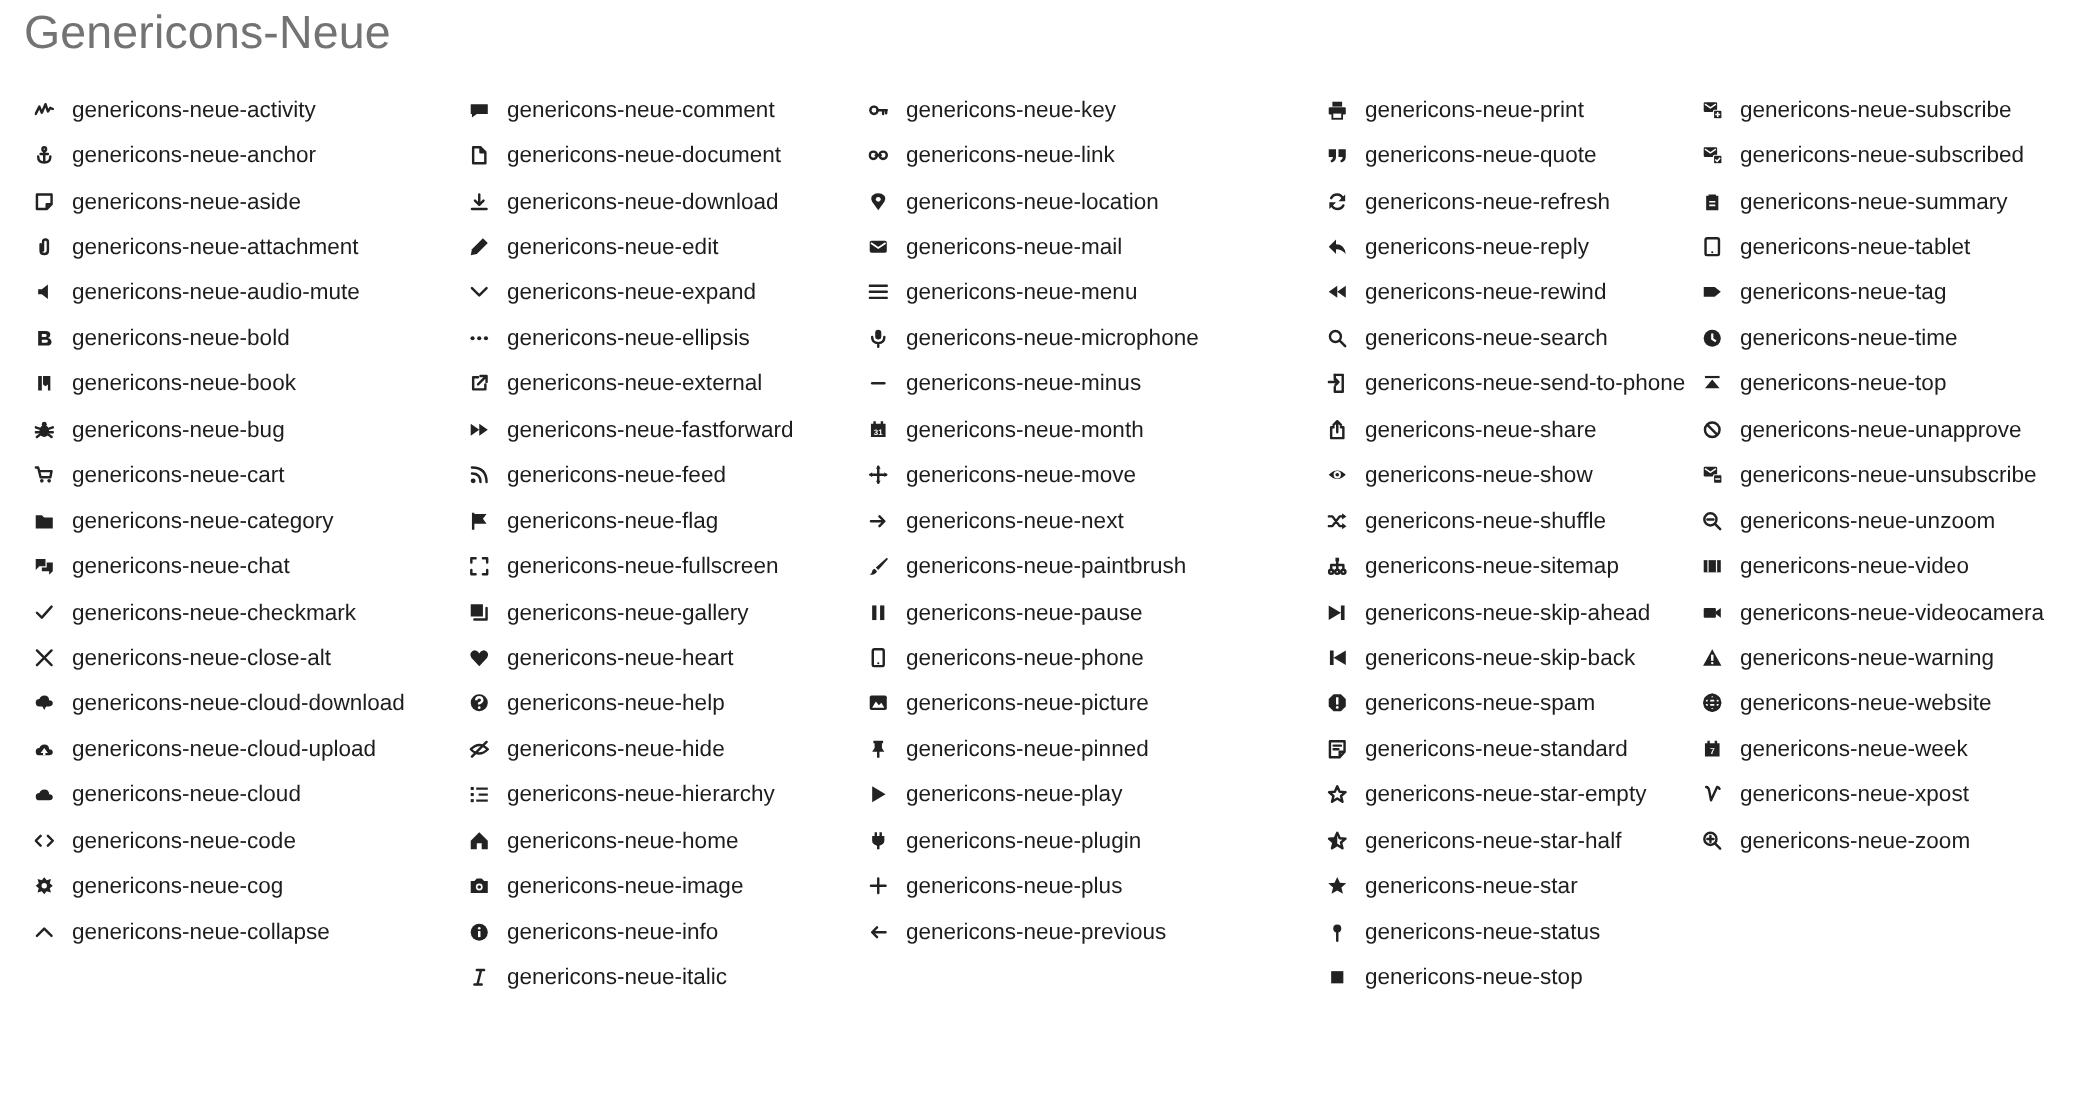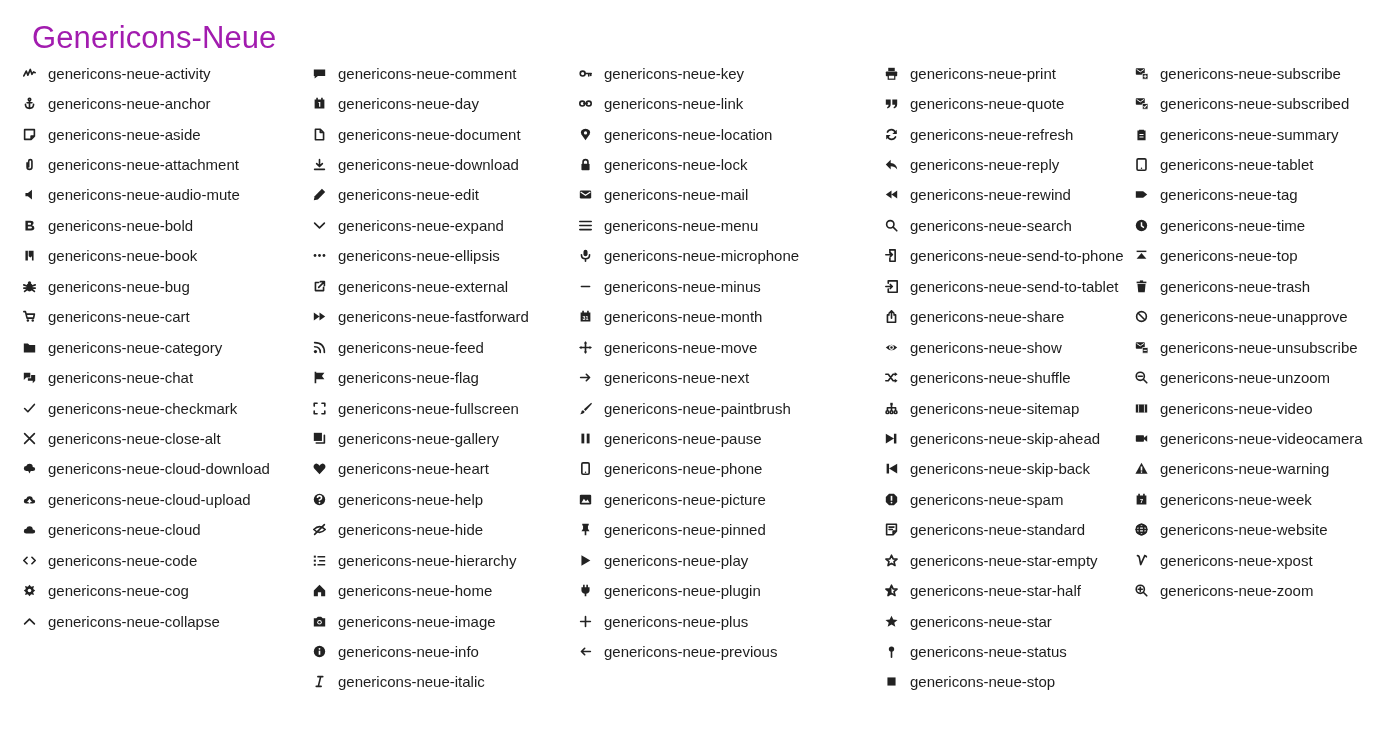--- a/index.html
+++ b/index.html
@@ -3,22 +3,22 @@
 <meta charset="utf-8">
 <style>
   html, body { margin: 0; padding: 0; background: #ffffff; }
   body {
     width: 1400px; height: 739px; overflow: hidden;
     font-family: "Liberation Sans", sans-serif;
     color: #1d1d1d;
   }
   .page-title {
     position: absolute; left: 16px; top: 4px;
-    font-size: 31px; font-weight: normal; margin: 16px;
-    color: #a21caf; letter-spacing: 0.1px;
+    font-size: 31px; font-weight: normal; margin: 0;
+    color: #737373; letter-spacing: 0.1px;
   }
   .grid {
     position: absolute; left: 0; top: 58px;
     width: 1400px;
   }
   .col {
     position: absolute; top: 0;
   }
   .item {
     display: flex; align-items: center;
@@ -223,31 +223,20 @@
         <span class="ico">
           <svg viewBox="0 0 16 16" xmlns="http://www.w3.org/2000/svg">
             <path fill="currentColor" d="M1 3 H15 V11 H6 L2 14 V11 H1 Z"></path>
           </svg>
         </span>
         <span class="label">genericons-neue-comment</span>
       </div>
       <div class="item">
         <span class="ico">
           <svg viewBox="0 0 16 16" xmlns="http://www.w3.org/2000/svg">
-            <g>
-              <path fill="currentColor" d="M2 3 H14 V14 H2 Z M4 1 H6 V3 H4 Z M10 1 H12 V3 H10 Z"></path>
-              <path fill="#fff" d="M7 6 H9 V12 H7.5 V7.5 H6.5 Z"></path>
-            </g>
-          </svg>
-        </span>
-        <span class="label">genericons-neue-day</span>
-      </div>
-      <div class="item">
-        <span class="ico">
-          <svg viewBox="0 0 16 16" xmlns="http://www.w3.org/2000/svg">
             <path fill="none" stroke="currentColor" stroke-width="2" stroke-linecap="round" stroke-linejoin="round" d="M3 1.5 H9 L13 5.5 V14.5 H3 Z M9 1.5 V5.5 H13"></path>
           </svg>
         </span>
         <span class="label">genericons-neue-document</span>
       </div>
       <div class="item">
         <span class="ico">
           <svg viewBox="0 0 16 16" xmlns="http://www.w3.org/2000/svg">
             <path fill="none" stroke="currentColor" stroke-width="2" stroke-linecap="round" stroke-linejoin="round" d="M8 2 V10 M4.5 7 L8 10.5 L11.5 7 M2 14 H14"></path>
           </svg>
@@ -458,31 +447,20 @@
               <circle fill="#fff" cx="8" cy="6" r="2"></circle>
             </g>
           </svg>
         </span>
         <span class="label">genericons-neue-location</span>
       </div>
       <div class="item">
         <span class="ico">
           <svg viewBox="0 0 16 16" xmlns="http://www.w3.org/2000/svg">
             <g>
-              <path fill="none" stroke="currentColor" stroke-width="2" stroke-linecap="round" stroke-linejoin="round" d="M5 7 V5 Q5 2 8 2 Q11 2 11 5 V7"></path>
-              <rect fill="currentColor" x="3" y="7" width="10" height="8" rx="1"></rect>
-            </g>
-          </svg>
-        </span>
-        <span class="label">genericons-neue-lock</span>
-      </div>
-      <div class="item">
-        <span class="ico">
-          <svg viewBox="0 0 16 16" xmlns="http://www.w3.org/2000/svg">
-            <g>
               <rect fill="currentColor" x="1" y="3" width="14" height="10" rx="1.5"></rect>
               <path fill="none" stroke="#fff" stroke-width="1.5" d="M2 5 L8 9 L14 5"></path>
             </g>
           </svg>
         </span>
         <span class="label">genericons-neue-mail</span>
       </div>
       <div class="item">
         <span class="ico">
           <svg viewBox="0 0 16 16" xmlns="http://www.w3.org/2000/svg">
@@ -690,31 +668,20 @@
       <div class="item">
         <span class="ico">
           <svg viewBox="0 0 16 16" xmlns="http://www.w3.org/2000/svg">
             <g fill="none" stroke="currentColor" stroke-width="2" stroke-linecap="round" stroke-linejoin="round">
               <path d="M6 1 H12.5 V15 H6 V11"></path>
               <path d="M6 5 V1 M1 7 H9 M6.5 4.5 L9 7 L6.5 9.5"></path>
             </g>
           </svg>
         </span>
         <span class="label">genericons-neue-send-to-phone</span>
-      </div>
-      <div class="item">
-        <span class="ico">
-          <svg viewBox="0 0 16 16" xmlns="http://www.w3.org/2000/svg">
-            <g fill="none" stroke="currentColor" stroke-width="2" stroke-linecap="round" stroke-linejoin="round">
-              <path d="M4 4 V1 H15 V15 H4 V11"></path>
-              <path d="M1 8 H9 M6.5 5.5 L9 8 L6.5 10.5"></path>
-            </g>
-          </svg>
-        </span>
-        <span class="label">genericons-neue-send-to-tablet</span>
       </div>
       <div class="item">
         <span class="ico">
           <svg viewBox="0 0 16 16" xmlns="http://www.w3.org/2000/svg">
             <g fill="none" stroke="currentColor" stroke-width="2" stroke-linecap="round" stroke-linejoin="round">
               <path d="M5 6 H3 V15 H13 V6 H11"></path>
               <path d="M8 10 V1 M5 4 L8 1 L11 4"></path>
             </g>
           </svg>
         </span>
@@ -918,32 +885,20 @@
               <rect x="2" y="2" width="12" height="1.8"></rect>
               <path d="M8 5 L14 12 H2 Z"></path>
             </g>
           </svg>
         </span>
         <span class="label">genericons-neue-top</span>
       </div>
       <div class="item">
         <span class="ico">
           <svg viewBox="0 0 16 16" xmlns="http://www.w3.org/2000/svg">
-            <g fill="currentColor">
-              <rect x="2" y="2" width="12" height="2"></rect>
-              <rect x="6" y="0.5" width="4" height="2"></rect>
-              <path d="M3 5 H13 L12 15 H4 Z"></path>
-            </g>
-          </svg>
-        </span>
-        <span class="label">genericons-neue-trash</span>
-      </div>
-      <div class="item">
-        <span class="ico">
-          <svg viewBox="0 0 16 16" xmlns="http://www.w3.org/2000/svg">
             <g fill="none" stroke="currentColor" stroke-width="2" stroke-linecap="round" stroke-linejoin="round">
               <circle cx="8" cy="8" r="6"></circle>
               <path d="M4 4 L12 12"></path>
             </g>
           </svg>
         </span>
         <span class="label">genericons-neue-unapprove</span>
       </div>
       <div class="item">
         <span class="ico">
@@ -1002,39 +957,39 @@
               <rect fill="#fff" x="7" y="5.5" width="2" height="5"></rect>
               <circle fill="#fff" cx="8" cy="12.4" r="1"></circle>
             </g>
           </svg>
         </span>
         <span class="label">genericons-neue-warning</span>
       </div>
       <div class="item">
         <span class="ico">
           <svg viewBox="0 0 16 16" xmlns="http://www.w3.org/2000/svg">
-            <g>
-              <path fill="currentColor" d="M2 3 H14 V14 H2 Z M4 1 H6 V3 H4 Z M10 1 H12 V3 H10 Z"></path>
-              <text x="8" y="12" font-size="7" text-anchor="middle" fill="#fff" font-family="Liberation Sans, sans-serif" font-weight="bold">7</text>
-            </g>
-          </svg>
-        </span>
-        <span class="label">genericons-neue-week</span>
-      </div>
-      <div class="item">
-        <span class="ico">
-          <svg viewBox="0 0 16 16" xmlns="http://www.w3.org/2000/svg">
             <g fill="none" stroke="currentColor" stroke-width="2" stroke-linecap="round" stroke-linejoin="round">
               <circle cx="8" cy="8" r="6.5"></circle>
               <ellipse cx="8" cy="8" rx="2.8" ry="6.5"></ellipse>
               <path d="M1.5 8 H14.5 M2.5 4.5 H13.5 M2.5 11.5 H13.5"></path>
             </g>
           </svg>
         </span>
         <span class="label">genericons-neue-website</span>
+      </div>
+      <div class="item">
+        <span class="ico">
+          <svg viewBox="0 0 16 16" xmlns="http://www.w3.org/2000/svg">
+            <g>
+              <path fill="currentColor" d="M2 3 H14 V14 H2 Z M4 1 H6 V3 H4 Z M10 1 H12 V3 H10 Z"></path>
+              <text x="8" y="12" font-size="7" text-anchor="middle" fill="#fff" font-family="Liberation Sans, sans-serif" font-weight="bold">7</text>
+            </g>
+          </svg>
+        </span>
+        <span class="label">genericons-neue-week</span>
       </div>
       <div class="item">
         <span class="ico">
           <svg viewBox="0 0 16 16" xmlns="http://www.w3.org/2000/svg">
             <path fill="none" stroke="currentColor" stroke-width="2" stroke-linecap="round" stroke-linejoin="round" d="M3 2 Q5 2 5.5 5 L7 13 L12 2 M12 2 Q13.5 2 14 3.5"></path>
           </svg>
         </span>
         <span class="label">genericons-neue-xpost</span>
       </div>
       <div class="item">

